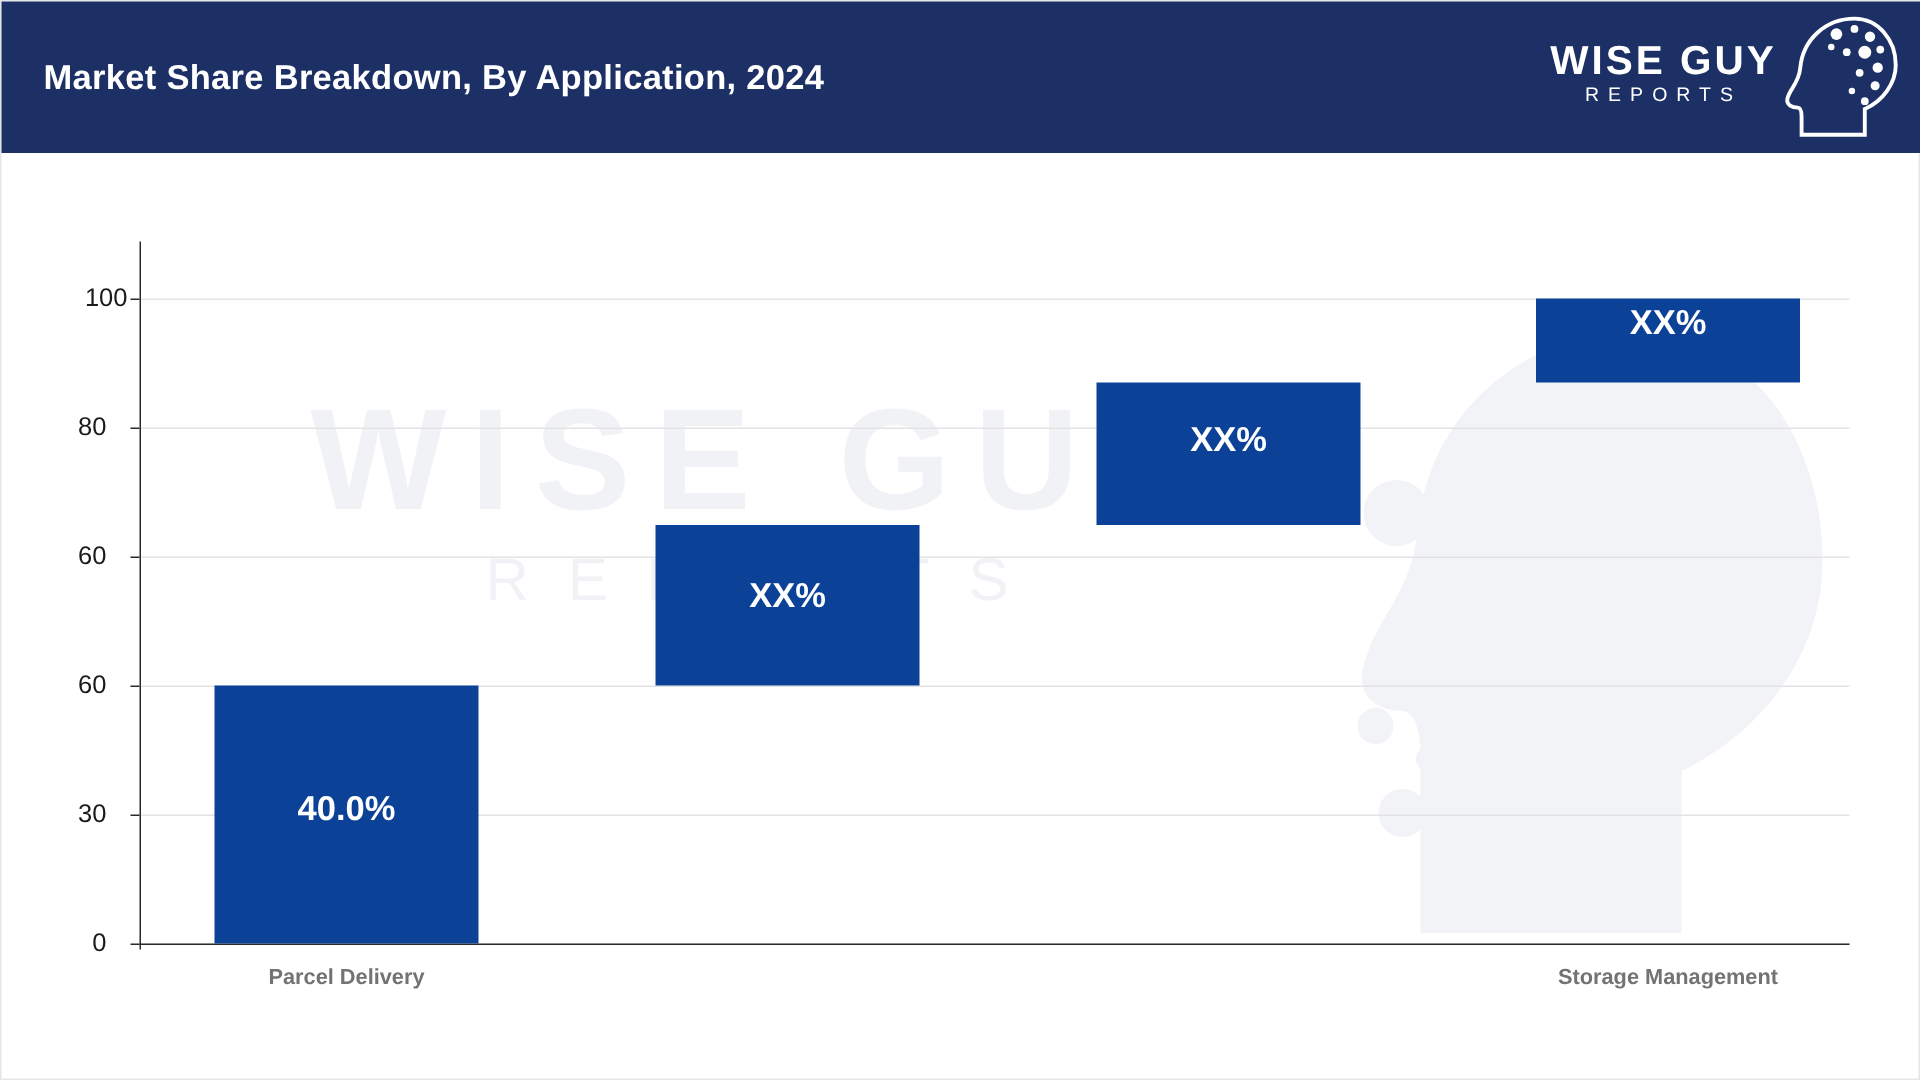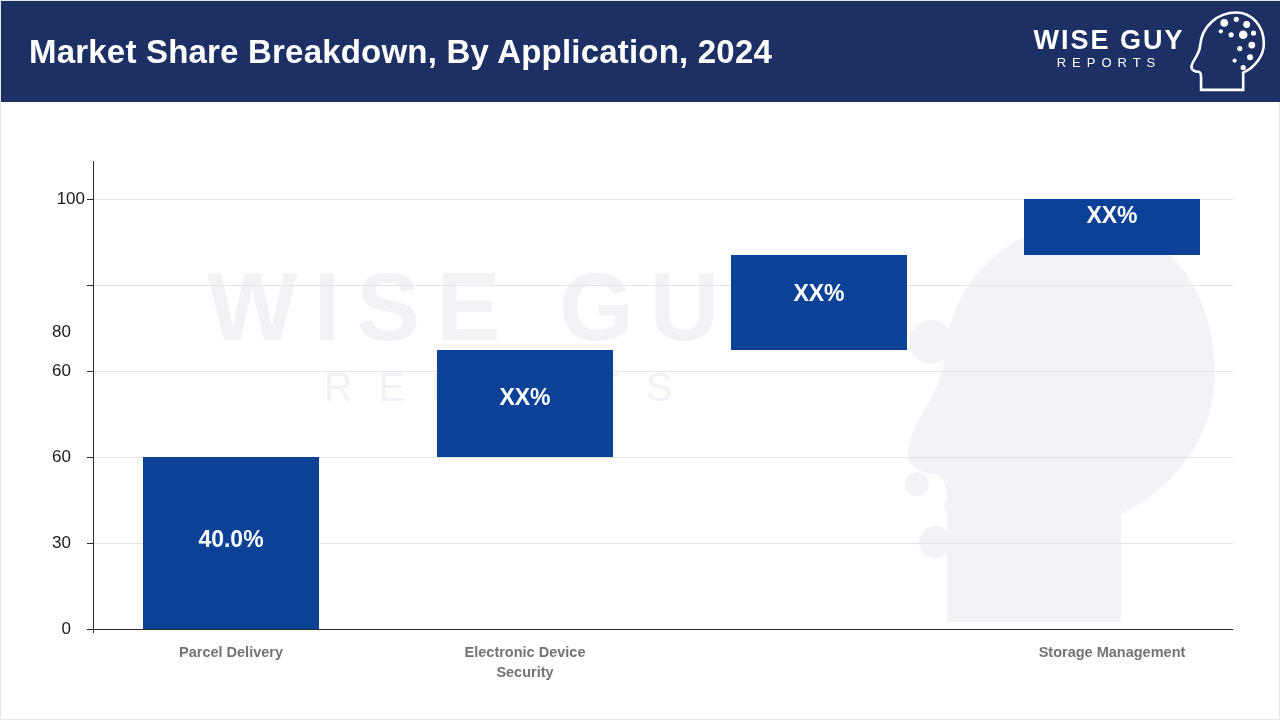--- a/index.html
+++ b/index.html
@@ -27,21 +27,21 @@
     position: absolute;
     left: 0; top: 0;
     width: 1280px;
     height: 101px;
     background: #1d3066;
     display: flex;
     align-items: center;
   }
   .header-title {
     color: #ffffff;
-    font-size: 33px;
+    font-size: 23px;
     font-weight: bold;
     margin-left: 28px;
     letter-spacing: 0.2px;
     white-space: nowrap;
   }
   .brand {
     position: absolute;
     right: 6px;
     top: 4px;
     width: 270px;
@@ -239,21 +239,21 @@
     <div class="gridline" style="left:92px; top:183px;"></div>
     <div class="gridline" style="left:92px; top:97px;"></div>
 
     <div class="axis-y"></div>
     <div class="axis-x"></div>
 
     <div class="tick-label" style="left:10px; top:527px;">0</div>
     <div class="tick-label" style="left:10px; top:441px;">30</div>
     <div class="tick-label" style="left:10px; top:355px;">60</div>
     <div class="tick-label" style="left:10px; top:269px;">60</div>
-    <div class="tick-label" style="left:10px; top:183px;margin-top:47px;">80</div>
+    <div class="tick-label" style="left:10px; top:183px;">80</div>
     <div class="tick-label" style="left:24px; top:97px;">100</div>
 
     <div class="tick-mark" style="top:527px;"></div>
     <div class="tick-mark" style="top:441px;"></div>
     <div class="tick-mark" style="top:355px;"></div>
     <div class="tick-mark" style="top:269px;"></div>
     <div class="tick-mark" style="top:183px;"></div>
     <div class="tick-mark" style="top:97px;"></div>
 
     <div class="bar" style="left:142px; top:355px; width:176px; height:172px;"></div>
@@ -262,22 +262,18 @@
     <div class="bar" style="left:1023px; top:97px; width:176px; height:56px;"></div>
 
     <div class="bar-label" style="left:230px; top:437px;">40.0%</div>
     <div class="bar-label" style="left:524px; top:295px;">XX%</div>
     <div class="bar-label" style="left:818px; top:191px;">XX%</div>
     <div class="bar-label" style="left:1111px; top:113px;">XX%</div>
 
     <div class="cat-label" style="left:230px; top:540px;">
       <div>Parcel Delivery</div>
     </div>
-    <div class="cat-label" style="left:524px; top:540px;">
-      <div>Electronic Device</div>
-      <div>Security</div>
-    </div>
     <div class="cat-label" style="left:1111px; top:540px;">
       <div>Storage Management</div>
     </div>
 
   </div>
 </div>
 
 </body></html>

